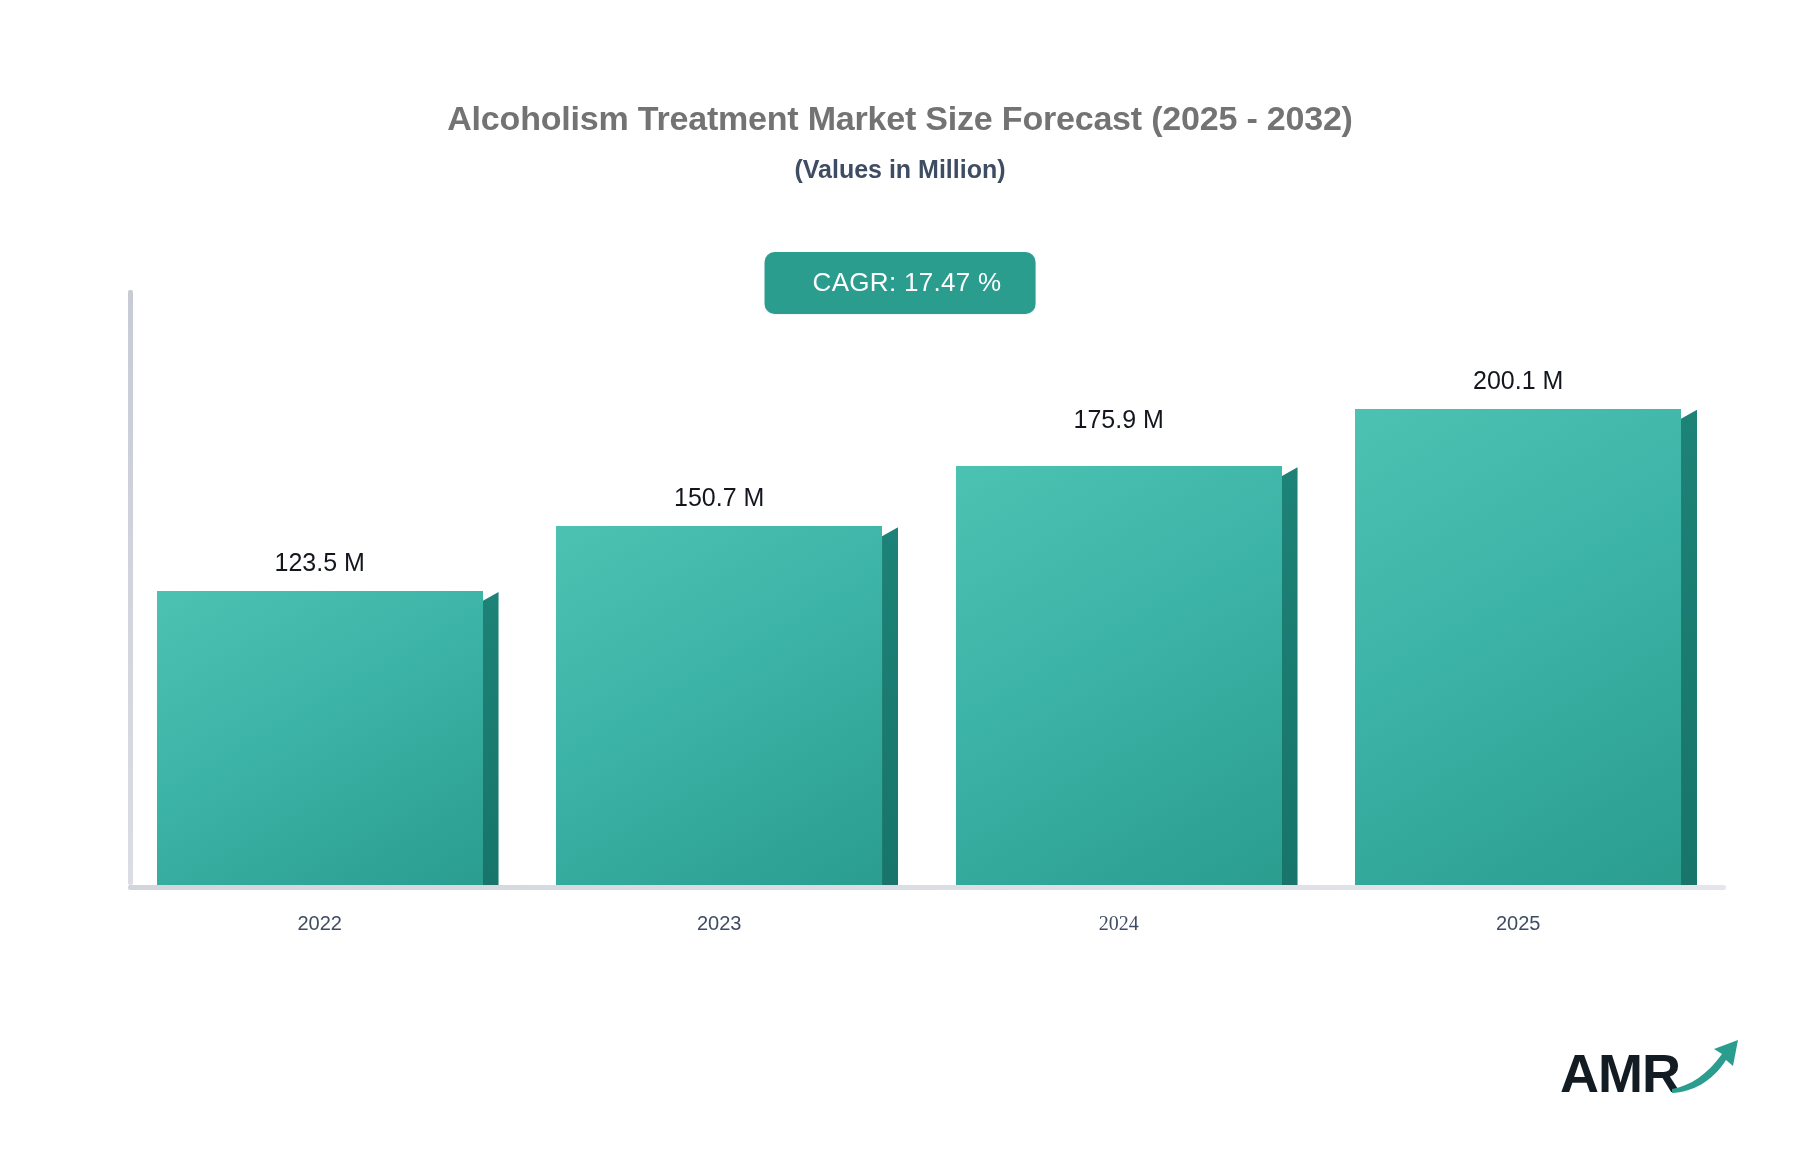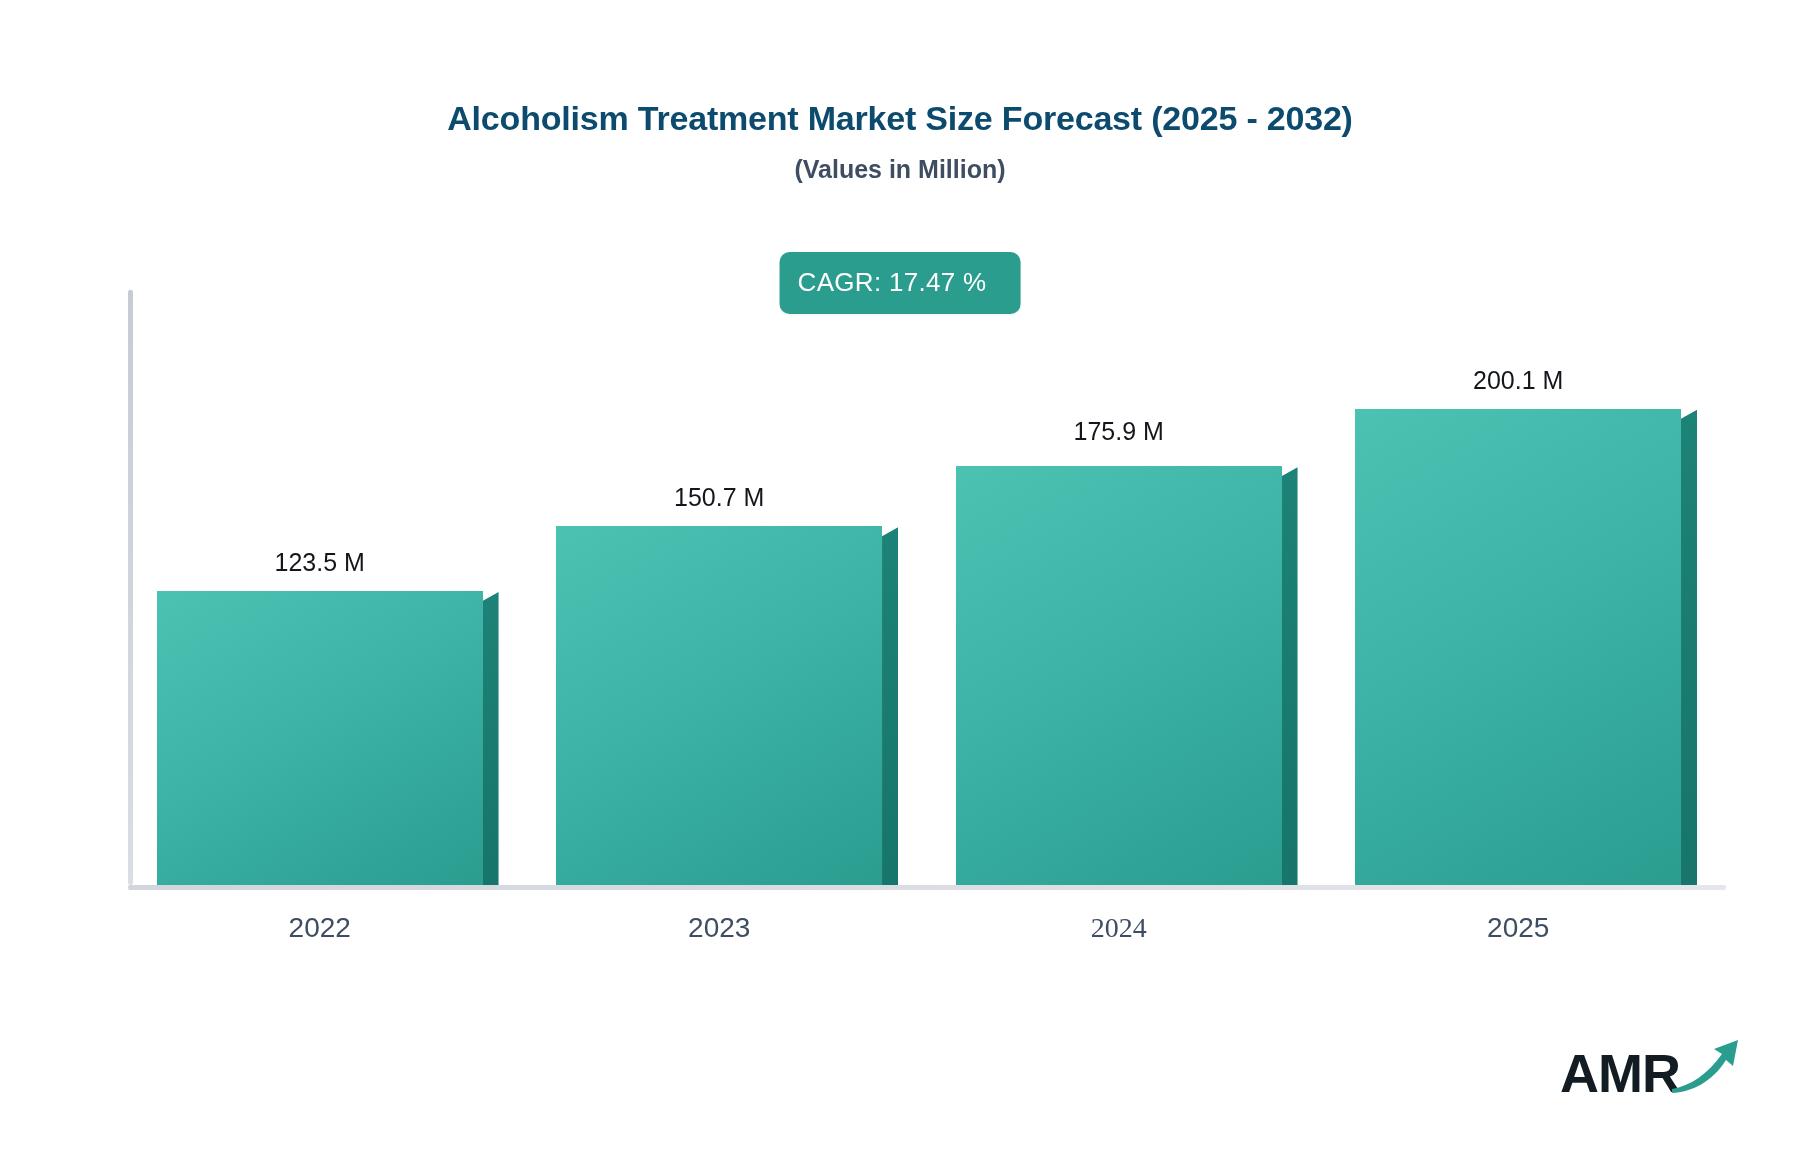--- a/index.html
+++ b/index.html
@@ -24,21 +24,21 @@
     position: absolute;
     top: 100px;
     left: 0;
     width: 1800px;
     text-align: center;
   }
 
   #chart-title {
     font-size: 34px;
     font-weight: bold;
-    color: #0c4a6e;
+    color: #737373;
     letter-spacing: -0.2px;
     line-height: 1.1;
     white-space: nowrap;
   }
 
   #chart-subtitle {
     margin-top: 18px;
     font-size: 25px;
     font-weight: bold;
     color: #3f4d63;
@@ -47,21 +47,21 @@
 
   
   #cagr-badge {
     position: absolute;
     top: 252px;
     left: 50%;
     transform: translateX(-50%);
     background: #2a9d8f;
     color: #ffffff;
     border-radius: 10px;
-    padding: 15px 34px 16px 18px;
+    padding: 15px 34px 16px 48px;
     font-size: 26px;
     font-weight: 500;
     letter-spacing: 0.3px;
     white-space: nowrap;
     box-shadow: 0 1px 2px rgba(0,0,0,0.06);
   }
 
   
   
   #plot {
@@ -122,21 +122,21 @@
     font-size: 25px;
     color: #13171d;
     white-space: nowrap;
   }
 
   
   .x-label {
     position: absolute;
     top: 912px;
     text-align: center;
-    font-size: 28px;
+    font-size: 20px;
     color: #3f4d63;
     white-space: nowrap;
     transform: translateX(-50%);
   }
 
   
   #amr-logo {
     position: absolute;
     right: 58px;
     bottom: 56px;
@@ -177,21 +177,21 @@
           <div class="bar-label" style="bottom: 307.93px;">123.5 M</div>
         </div>
         <div class="bar-wrap" style="left: 428.454px; width: 325.592px; height: 380px;">
           <div class="bar-face" style="height: 358.666px;"></div>
           <div class="bar-side" style="height: 357.666px;"></div>
           <div class="bar-label" style="bottom: 372.666px;">150.7 M</div>
         </div>
         <div class="bar-wrap" style="left: 827.954px; width: 325.592px; height: 418.642px;">
           <div class="bar-face" style="height: 418.642px;"></div>
           <div class="bar-side" style="height: 417.642px;"></div>
-          <div class="bar-label" style="bottom: 439px;">175.9 M</div>
+          <div class="bar-label" style="bottom: 451px;">175.9 M</div>
         </div>
         <div class="bar-wrap" style="left: 1227.45px; width: 325.592px; height: 391px;">
           <div class="bar-face" style="height: 476.238px;"></div>
           <div class="bar-side" style="height: 475.238px;"></div>
           <div class="bar-label" style="bottom: 490.238px;">200.1 M</div>
         </div>
       </div>
   </div>
 
   <div id="x-labels">

